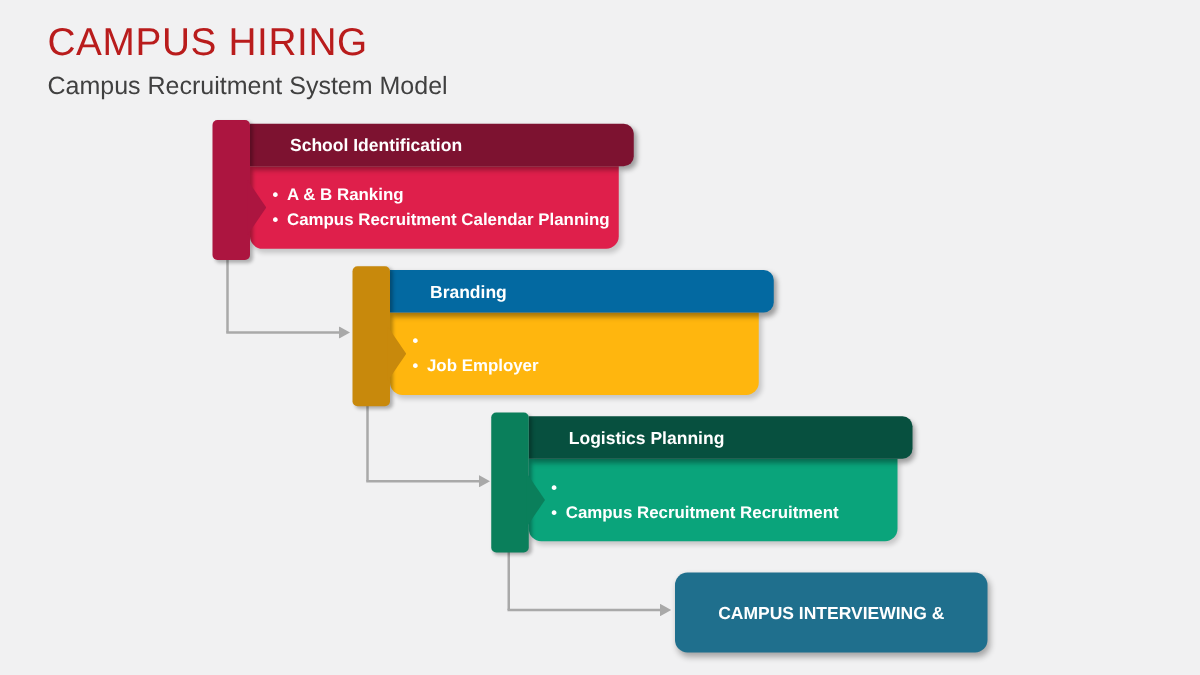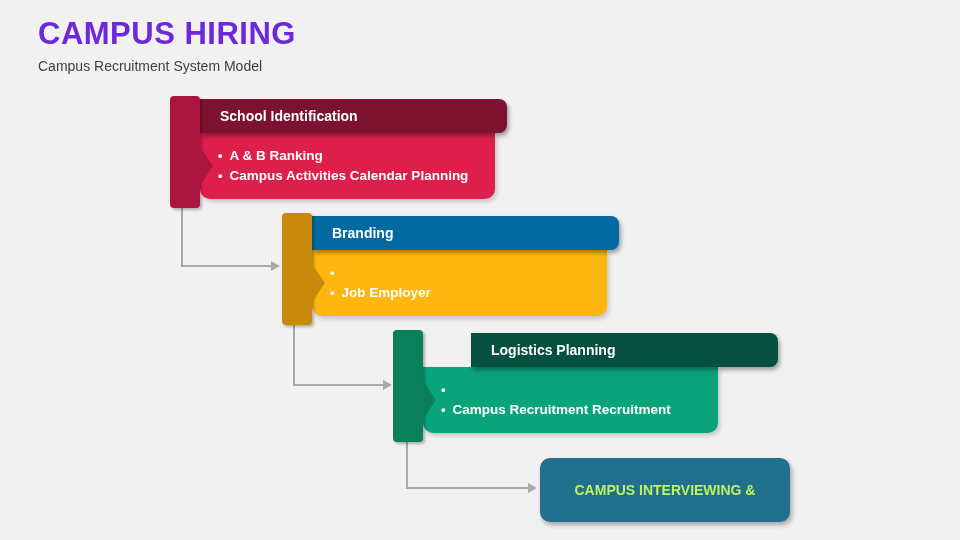--- a/index.html
+++ b/index.html
@@ -6,43 +6,43 @@
   html,body { width:960px; height:540px; }
   body { font-family:"Liberation Sans", sans-serif; }
 
   .slide {
     position:relative; width:960px; height:540px;
     background:#F1F1F2; overflow:hidden;
   }
 
   .title {
     position:absolute; left:38px; top:16px;
-    font-size:31px; font-weight:bold; color:#6d28d9; letter-spacing:0.5px;
+    font-size:31px; font-weight:normal; color:#b91c1c; letter-spacing:0.5px;
   }
   .subtitle {
     position:absolute; left:38px; top:58px;
-    font-size:14px; font-weight:400; color:#404040;
+    font-size:20px; font-weight:400; color:#404040;
   }
 
   
   .stage { position:absolute; width:340px; height:114px; }
 
   .stage .ribbon {
     position:absolute; left:0; top:0; width:30px; height:112px;
     border-radius:4px; z-index:4;
     box-shadow:2px 2px 3px rgba(0,0,0,0.28);
   }
   .stage .chevron {
     position:absolute; left:28px; top:48px; width:15px; height:44px;
     clip-path:polygon(0 0, 100% 50%, 0 100%); z-index:4;
   }
   .stage .hdr {
     position:absolute; left:30px; top:3px; width:307px; height:34px;
     border-radius:0 8px 8px 0; z-index:3;
-    display:flex; align-items:center; padding-left:20px;
+    display:flex; align-items:center; padding-left:32px;
     box-shadow:2px 3px 4px rgba(0,0,0,0.35);
     color:#FFFFFF; font-size:14px; font-weight:bold;
   }
   .stage .bd {
     position:absolute; left:30px; top:37px; width:295px; height:66px;
     border-radius:0 0 10px 10px; z-index:1;
     padding:13px 0 0 18px;
     box-shadow:2px 3px 4px rgba(0,0,0,0.18);
     color:#FFFFFF; font-size:13.5px; font-weight:600; line-height:20px;
   }
@@ -51,21 +51,21 @@
 
   .stage-1 { left:170px; top:96px; }
   .stage-2 { left:282px; top:213px; }
   .stage-3 { left:393px; top:330px; }
 
   
   .final {
     position:absolute; left:540px; top:458px; width:250px; height:64px;
     border-radius:10px; z-index:2;
     display:flex; flex-direction:column; align-items:center; justify-content:center;
-    color:#bef264; font-size:14px; font-weight:bold; text-align:center; line-height:19px;
+    color:#ffffff; font-size:14px; font-weight:bold; text-align:center; line-height:19px;
     box-shadow:2px 3px 5px rgba(0,0,0,0.32);
   }
 
   
   .conn-v { position:absolute; width:2px; z-index:0; }
   .conn-h { position:absolute; height:2px; z-index:0; }
   .conn-arrow {
     position:absolute; width:9px; height:10px; z-index:0;
     clip-path:polygon(0 0, 100% 50%, 0 100%);
   }
@@ -88,21 +88,21 @@
   <div class="subtitle">Campus Recruitment System Model</div>
 
   <div class="stage stage-1">
     <div class="bd" style="background-color: rgb(223, 31, 75);">
       <div class="bullet-line">
         <span class="bullet-dot">•</span>
         <span>A &amp; B Ranking</span>
       </div>
       <div class="bullet-line">
         <span class="bullet-dot">•</span>
-        <span>Campus Activities Calendar Planning</span>
+        <span>Campus Recruitment Calendar Planning</span>
       </div>
     </div>
     <div class="hdr" style="background-color: rgb(125, 18, 48);">
       <span>School Identification</span>
     </div>
     <div class="ribbon" style="background-color: rgb(172, 21, 64);"></div>
     <div class="chevron" style="background-color: rgb(172, 21, 64);"></div>
   </div>
 
   <div class="stage stage-2">
@@ -125,21 +125,21 @@
   <div class="stage stage-3">
     <div class="bd" style="background-color: rgb(10, 164, 123);">
       <div class="bullet-line">
         <span class="bullet-dot">•</span>
       </div>
       <div class="bullet-line">
         <span class="bullet-dot">•</span>
         <span>Campus Recruitment Recruitment</span>
       </div>
     </div>
-    <div class="hdr" style="background-color: rgb(7, 80, 63); margin-left: 48px;">
+    <div class="hdr" style="background-color: rgb(7, 80, 63);">
       <span>Logistics Planning</span>
     </div>
     <div class="ribbon" style="background-color: rgb(10, 127, 91);"></div>
     <div class="chevron" style="background-color: rgb(10, 127, 91);"></div>
   </div>
 
   <div class="final" style="background-color: rgb(31, 111, 141);">
     <span>CAMPUS INTERVIEWING &amp;</span>
   </div>
 

